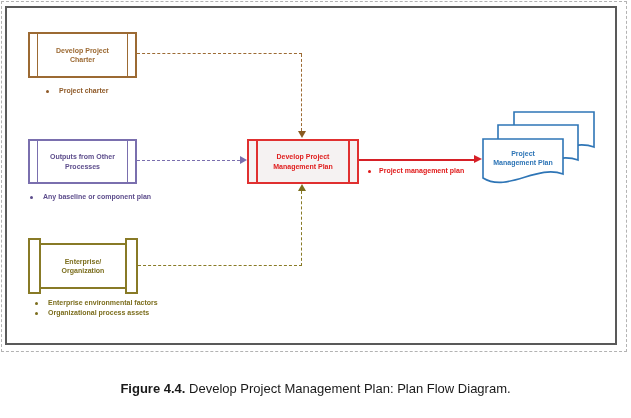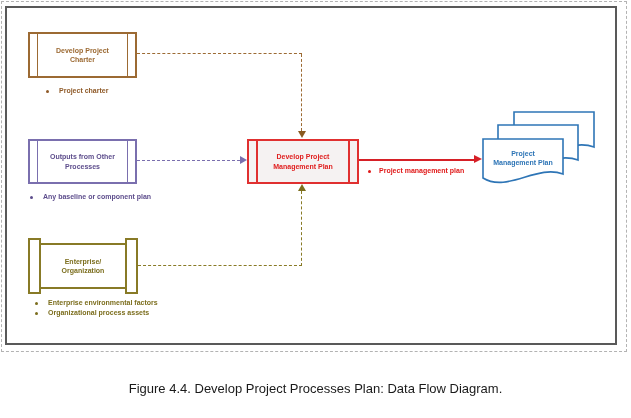--- a/index.html
+++ b/index.html
@@ -66,21 +66,21 @@
     border-left:7px solid #7a6fae; }
   .arr-right-red { border-top:4.5px solid transparent; border-bottom:4.5px solid transparent;
     border-left:8px solid #d62027; }
 
   .doc { position:absolute; width:82px; height:48px; }
   .doc-text { position:absolute; left:482px; top:149px; width:82px; text-align:center;
     font-weight:bold; font-size:7px; line-height:1.3; color:#2e75b6; }
 
   .caption { position:absolute; top:381px; left:0; width:631px; text-align:center;
     font-size:13px; color:#1a1a1a; }
-  .caption .b { font-weight:normal; }
+  .caption .b { font-weight:bold; }
 </style>
 </head>
 <body>
 
 <div class="canvas">
 
   <div class="outer-dashed"></div>
   <div class="frame"></div>
 
   <div class="pbox box-charter">
@@ -153,16 +153,16 @@
   </svg>
   <svg class="doc" style="left:482px; top:138px;" viewBox="0 0 82 48">
     <path d="M1,1 H81 V36 C55,26 25,55 1,40 Z" fill="#ffffff" stroke="#2e75b6" stroke-width="1.6"></path>
   </svg>
   <div class="doc-text">
     <div>Project</div>
     <div>Management Plan</div>
   </div>
 
   <div class="caption">
-    <span class="b">Figure 4.4.</span><span> Develop Project Processes Plan: Data Flow Diagram.</span>
+    <span class="b">Figure 4.4.</span><span> Develop Project Management Plan: Plan Flow Diagram.</span>
   </div>
 
 </div>
 
 </body></html>

